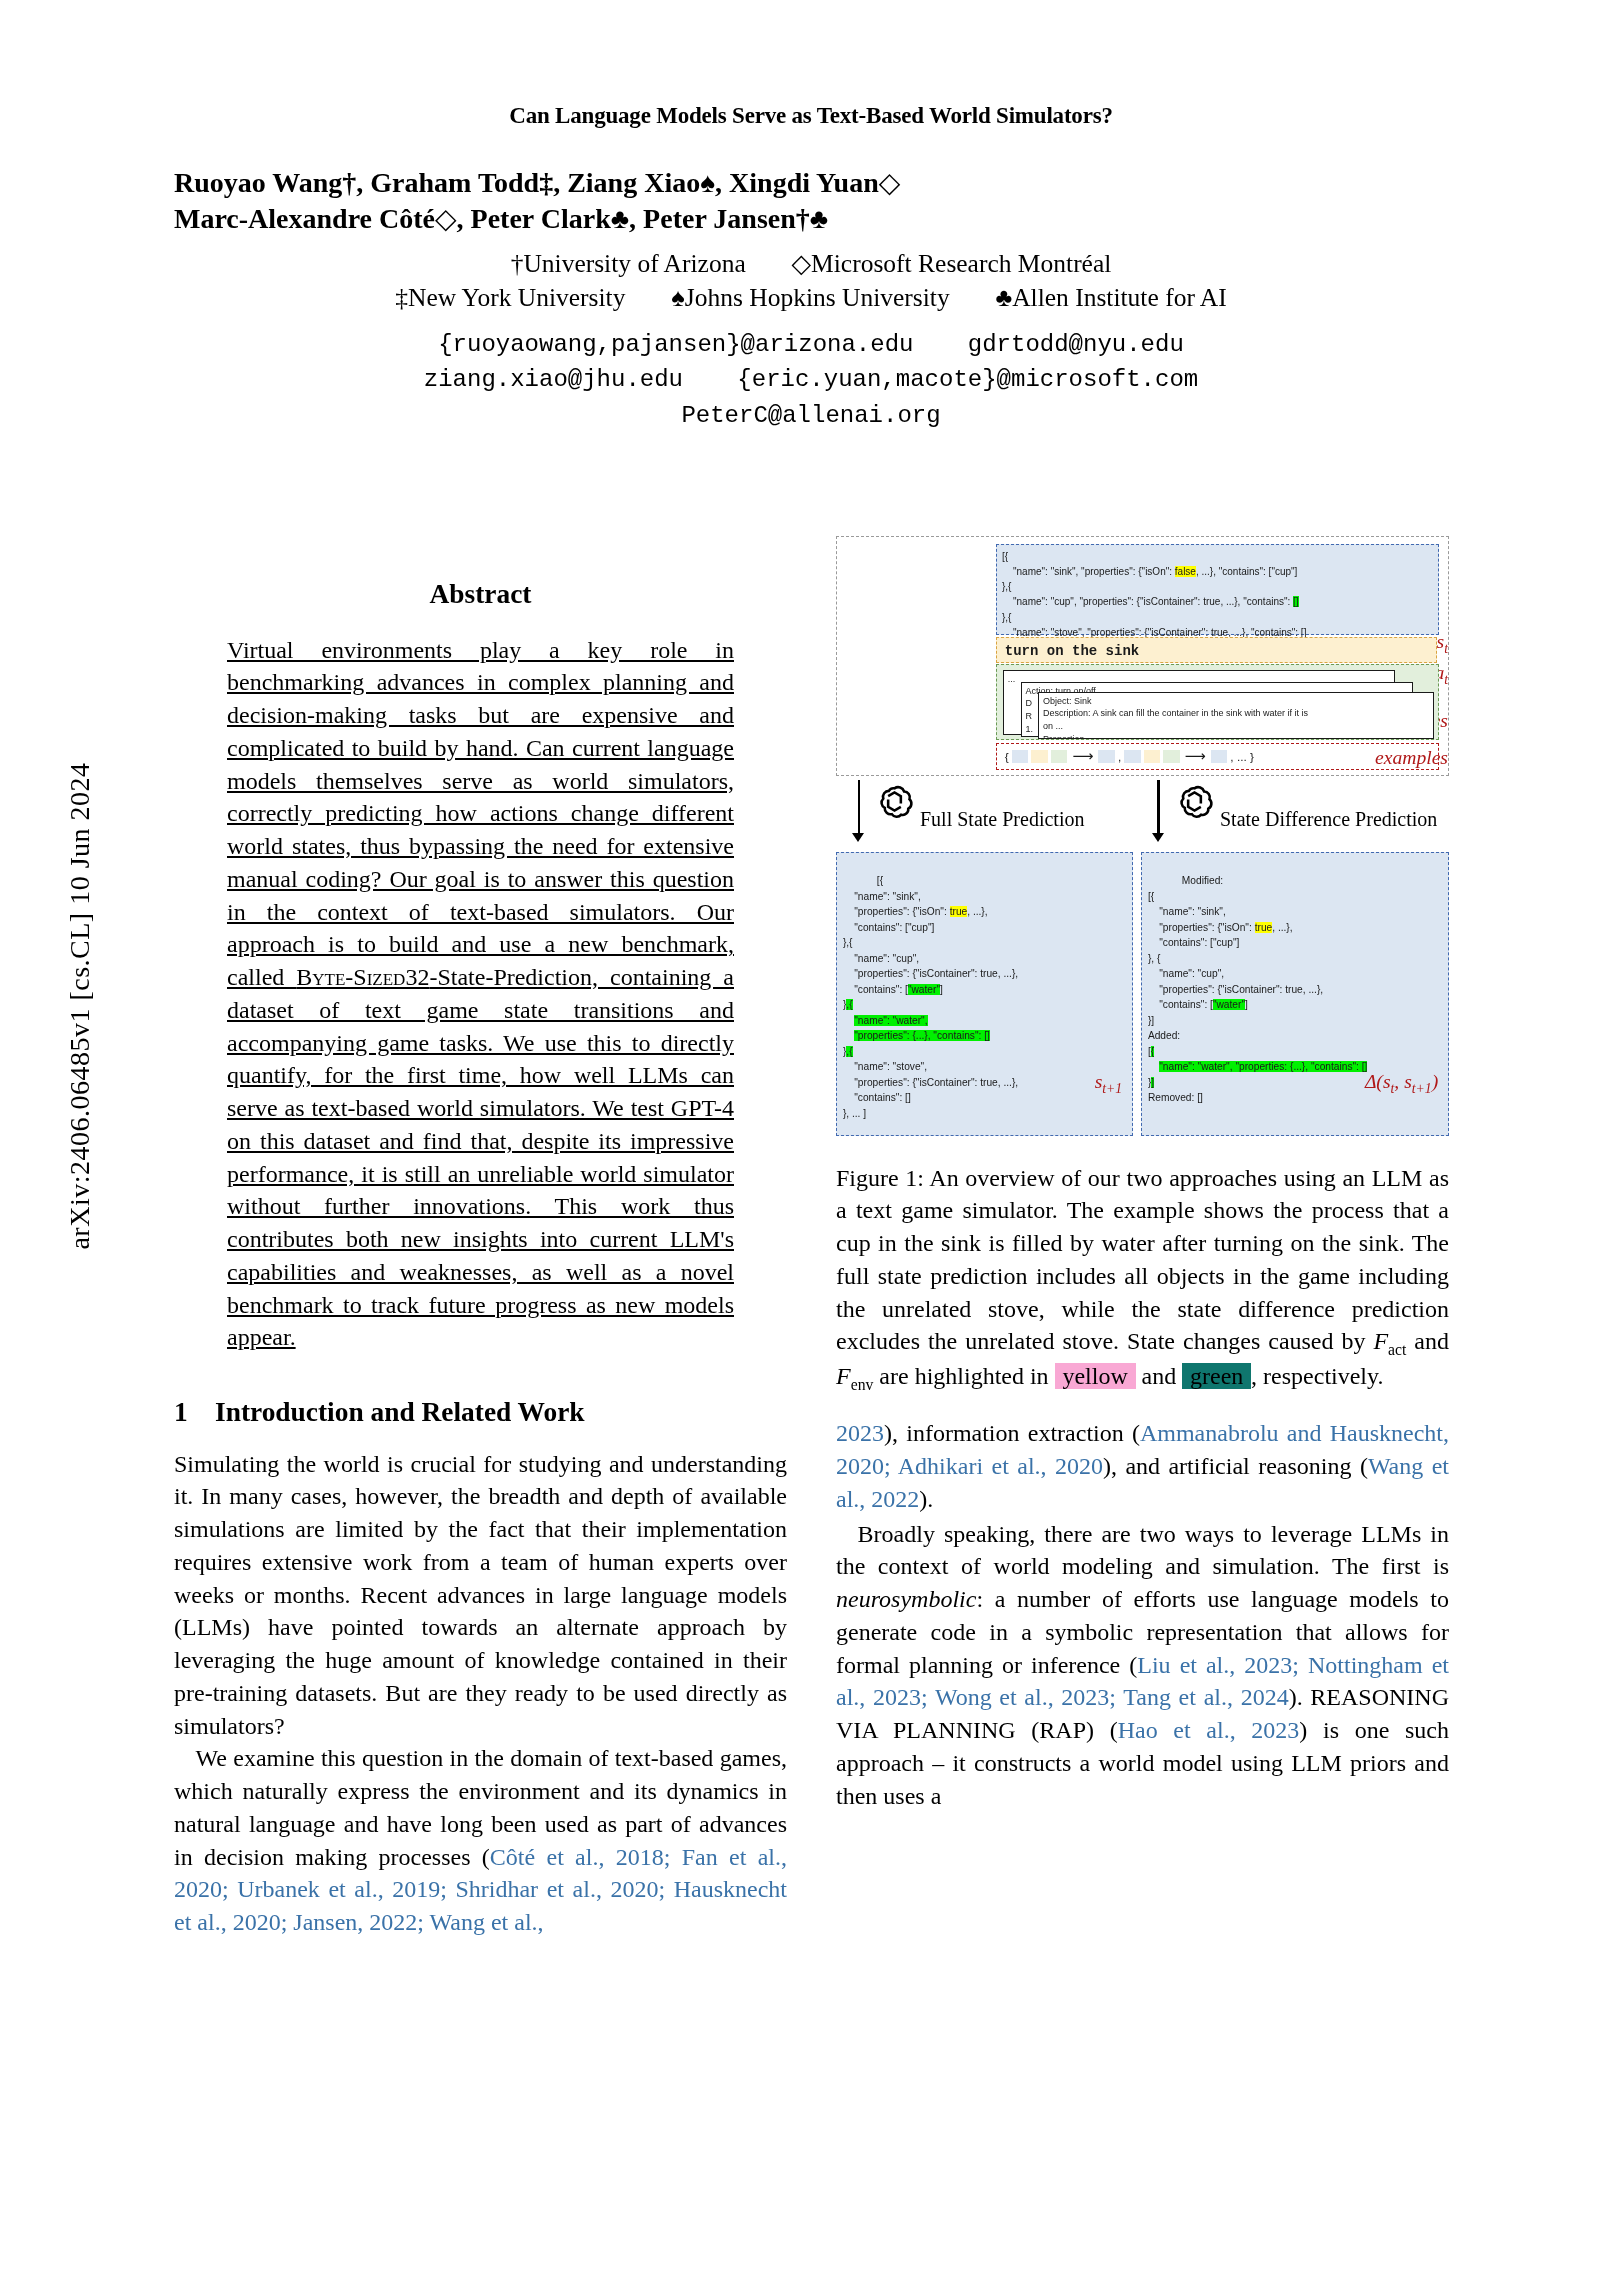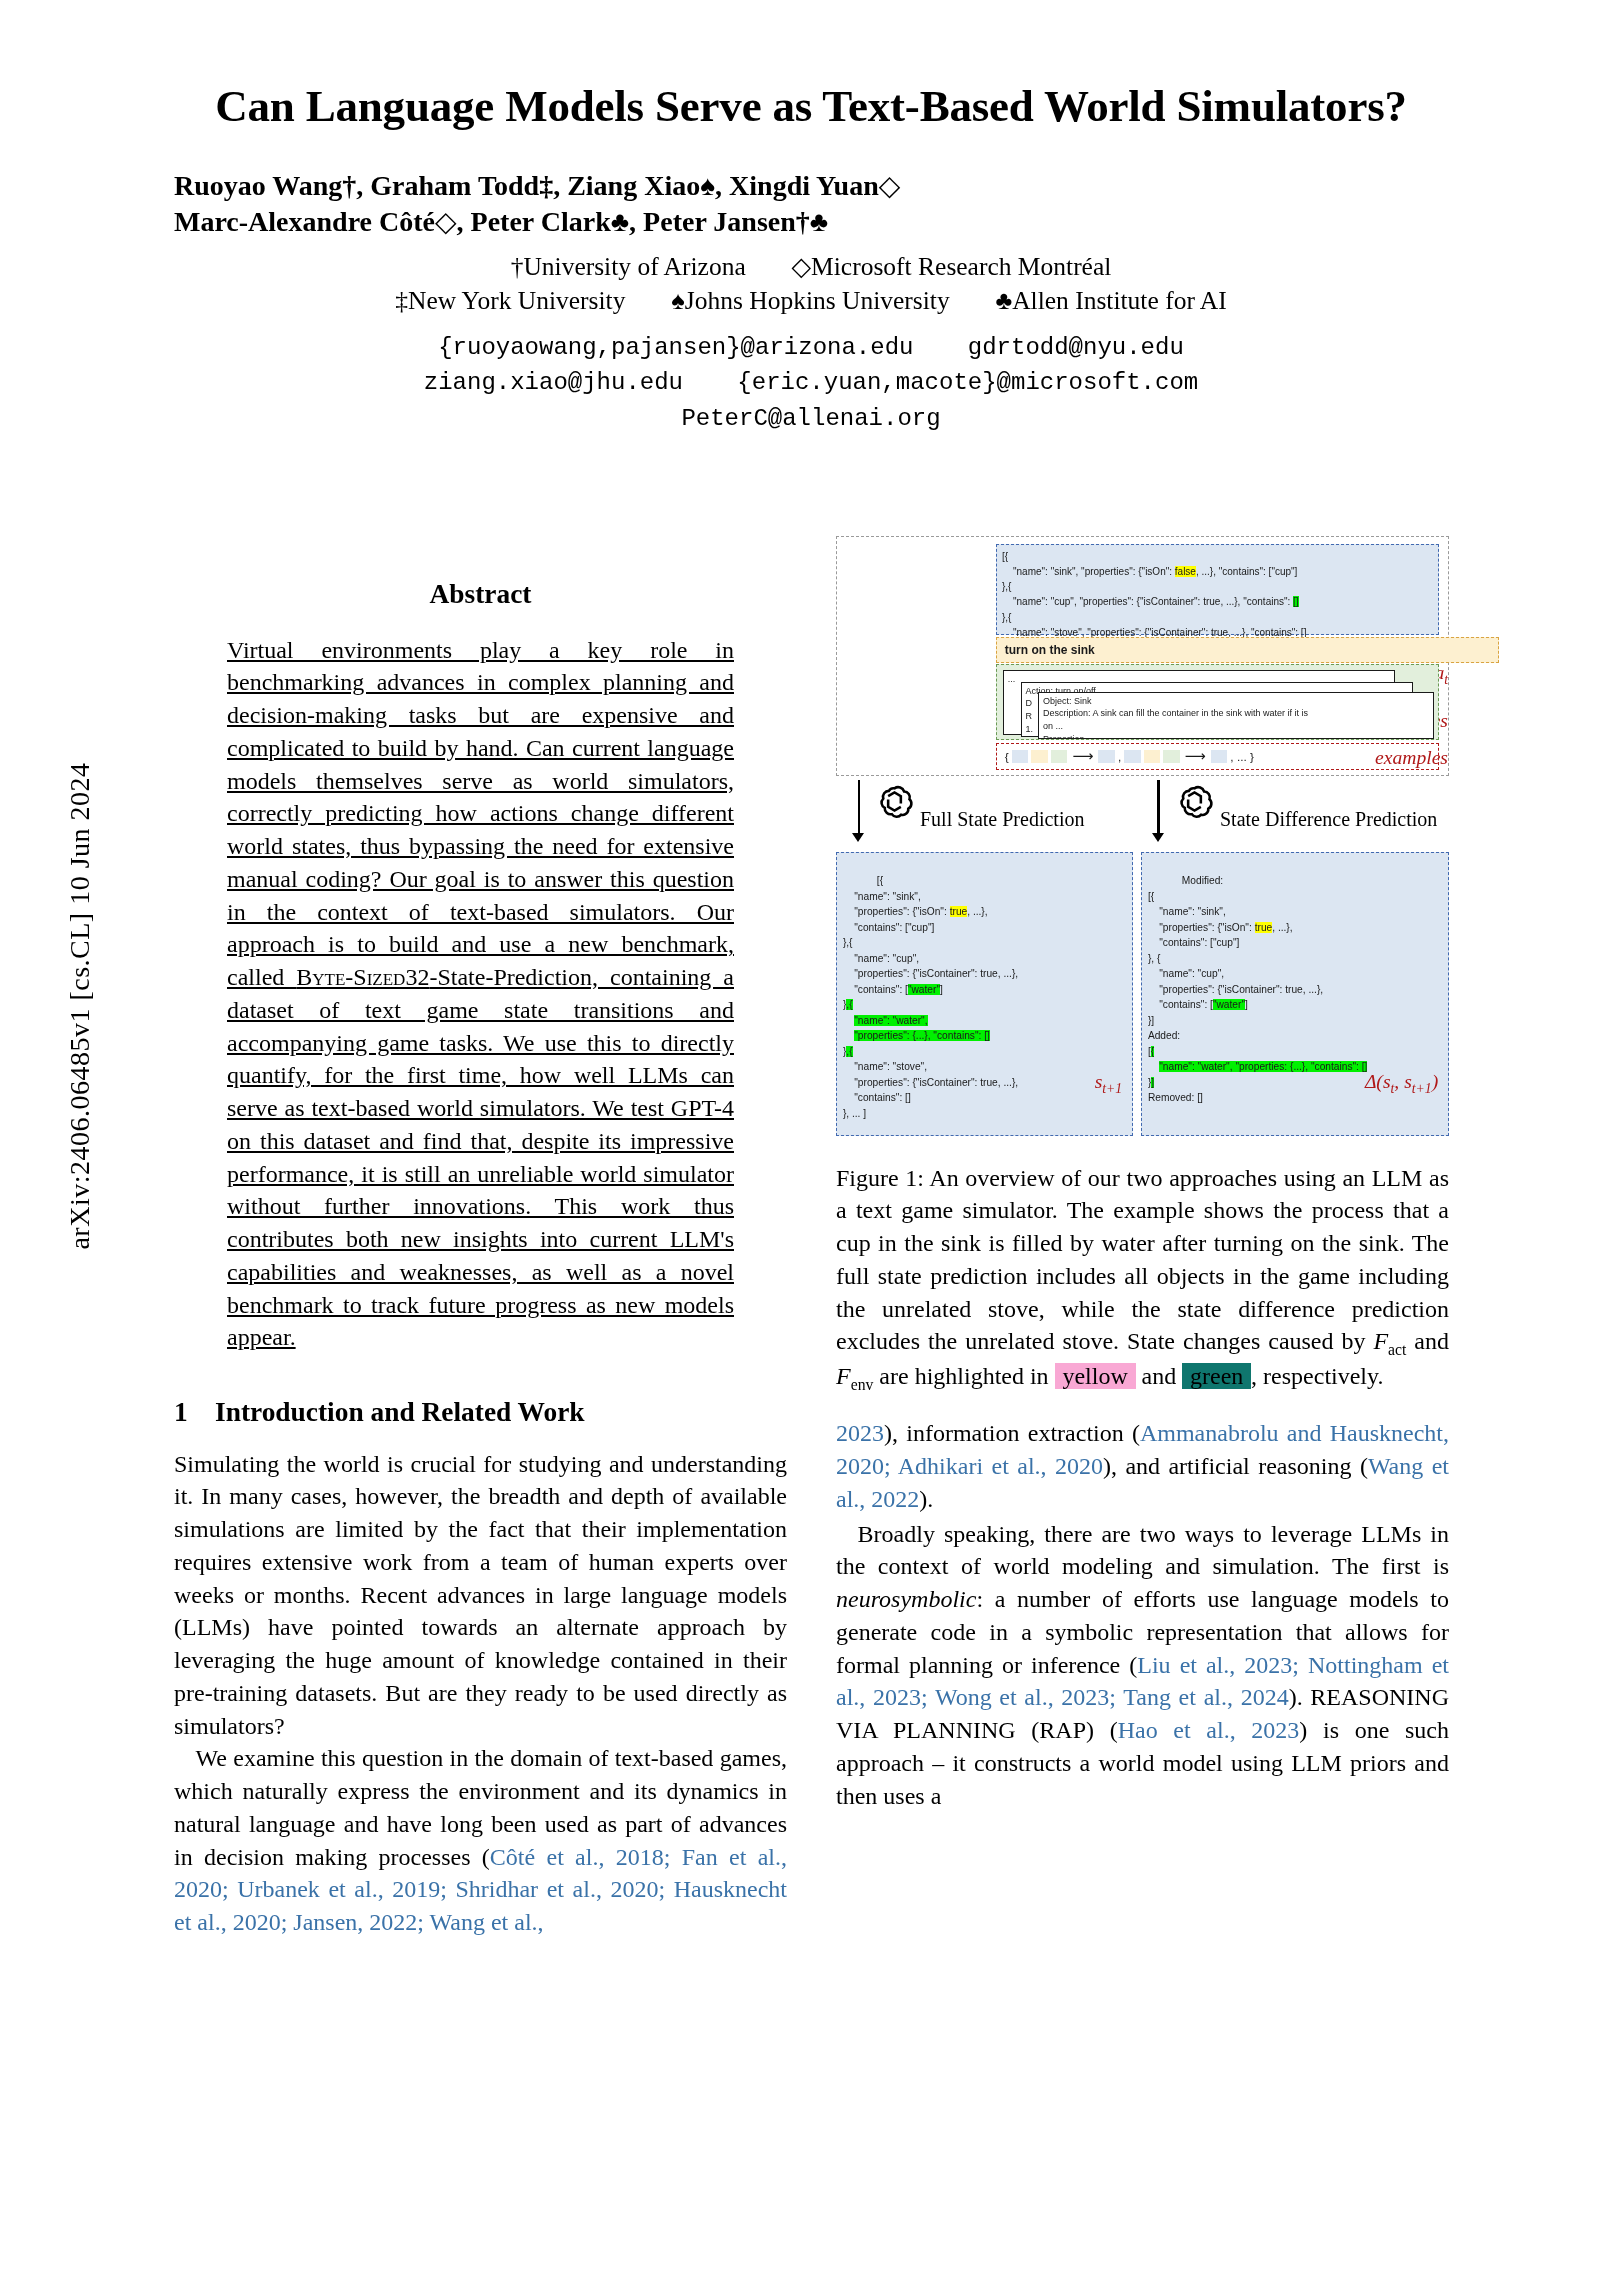--- a/index.html
+++ b/index.html
@@ -29,23 +29,23 @@
   }
 
   
   #page {
     position: absolute;
     left: 174px; top: 0;
     width: 1274px; height: 2293px;
   }
 
   #title {
-    margin-top: 80px;
+    margin-top: 103px;
     text-align: center;
-    font-size: 45px;
+    font-size: 23px;
     font-weight: bold;
     letter-spacing: -0.2px;
   }
 
   .authors {
     text-align: left;
     font-size: 28px;
     font-weight: bold;
     margin-top: 36px;
     line-height: 1.30;
@@ -146,25 +146,25 @@
     font-family: "Liberation Sans", sans-serif;
     font-size: 10px;
     line-height: 1.52;
     padding: 3.9px 4.9px;
     color: #1a1a1a;
     white-space: pre;
   }
   .action-box {
     position: absolute;
     left: 159px; top: 100px;
-    width: 503px; height: 25.5px;
+    width: 441px; height: 25.5px;
     background: #fdf0d0;
     border: 1.4px dashed #d9a441;
-    font-family: Liberation Sans, sans-serif;
-    font-size: 12px;
+    font-family: Liberation Mono, monospace;
+    font-size: 14px;
     font-weight: bold;
     padding: 4.9px 7.8px;
     color: #1a1a1a;
   }
   .rules-box {
     position: absolute;
     left: 159px; top: 127px;
     width: 443px; height: 76px;
     background: #e2efdc;
     border: 1.4px dashed #6a9a56;

